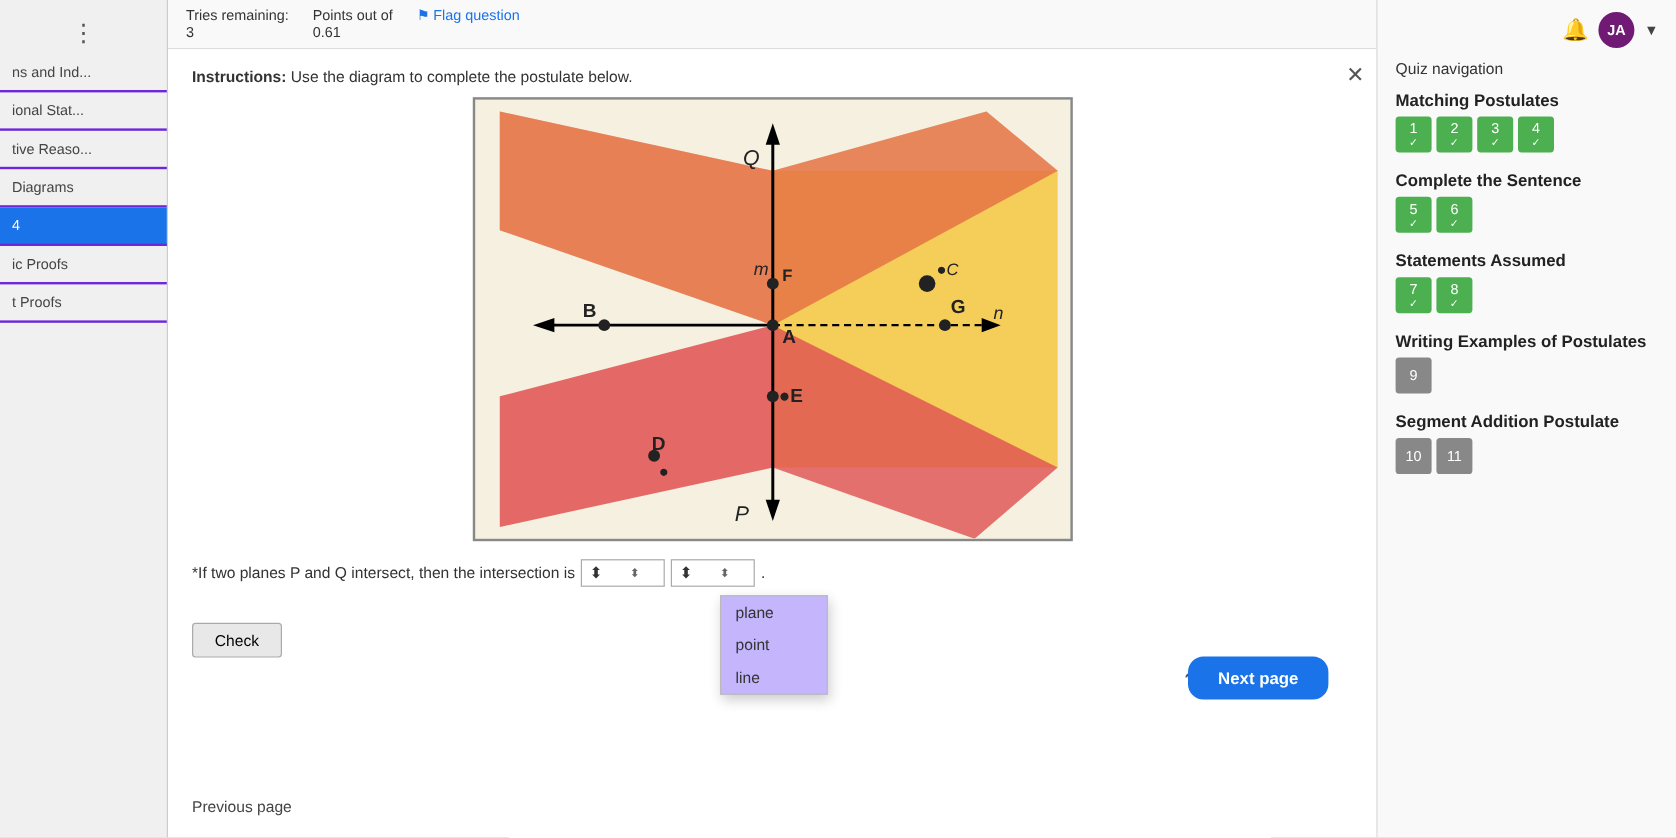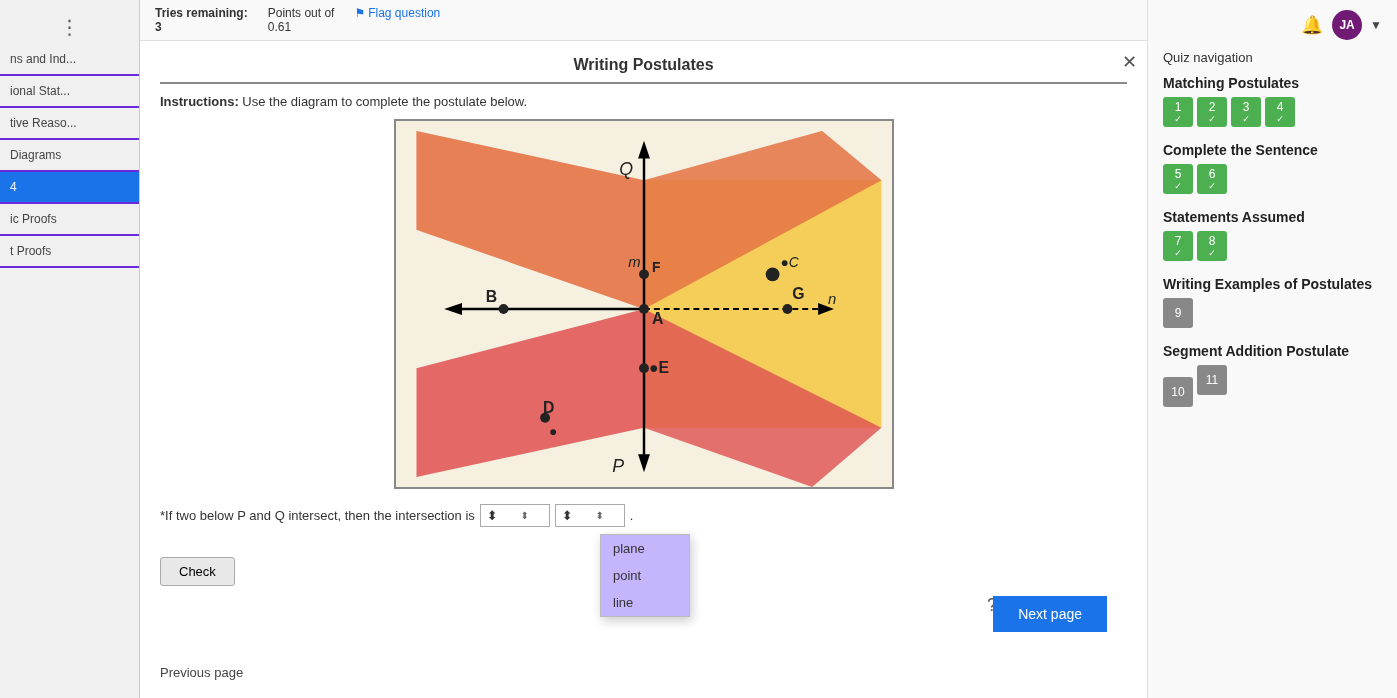--- a/index.html
+++ b/index.html
@@ -55,21 +55,20 @@
       background: #f9f9f9;
       padding: 6px 15px;
       border-bottom: 1px solid #ddd;
       display: flex;
       align-items: flex-start;
       gap: 20px;
     }
     .meta-tries {
       font-size: 12px;
       color: #333;
-      font-weight: bold;
     }
     .meta-points {
       font-size: 12px;
       color: #333;
     }
     .meta-flag {
       font-size: 12px;
       color: #1a73e8;
       cursor: pointer;
       display: flex;
@@ -153,24 +152,25 @@
       margin-top: 5px;
     }
 
     .next-page-btn {
       background: #1a73e8;
       color: white;
       border: none;
       padding: 10px 25px;
       font-size: 14px;
       cursor: pointer;
-      border-radius: 0;
+      border-radius: 13px;
       position: absolute;
-      bottom: 4px;
+      bottom: 15px;
       right: 20px;
+      font-weight: bold;
     }
 
     .question-mark {
       position: absolute;
       bottom: 20px;
       right: 130px;
       font-size: 18px;
       color: #555;
       cursor: pointer;
     }
@@ -327,21 +327,20 @@
       <div>0.61</div>
     </div>
     <div class="meta-flag">
       <span>⚑</span>
       <span>Flag question</span>
     </div>
   </div>
 
   <div class="content-panel">
     <div class="close-btn">✕</div>
-    <div class="content-title">Writing Postulates</div>
 
     <p class="instructions">
       <strong>Instructions:</strong>
       <span>Use the diagram to complete the postulate below.</span>
     </p>
 
     <div class="diagram-container">
       <svg class="diagram-svg" viewBox="0 0 500 370" xmlns="http://www.w3.org/2000/svg">
 
         <polygon points="250,60 490,60 490,310 250,310" fill="#f5c842" opacity="0.85"></polygon>
@@ -383,21 +382,21 @@
         <text x="258" y="205" font-size="16" font-weight="bold" fill="#222">A</text>
         <text x="255" y="255" font-size="16" font-weight="bold" fill="#222">●E</text>
         <text x="148" y="295" font-size="16" font-weight="bold" fill="#222">D</text>
         <text x="154" y="318" font-size="14" fill="#222">●</text>
         <text x="218" y="355" font-size="18" font-style="italic" fill="#222">P</text>
       </svg>
     </div>
 
     <div class="sentence-wrapper">
       <div class="sentence-area">
-        <span>*If two below P and Q intersect, then the intersection is</span>
+        <span>*If two planes P and Q intersect, then the intersection is</span>
         <div class="fake-select">⬍</div>
         <div class="fake-select">⬍</div>
         <span>.</span>
       </div>
 
       <div class="overlay-dropdown" style="left: 440px; top: 30px;">
         <div class="overlay-dropdown-item">plane</div>
         <div class="overlay-dropdown-item">point</div>
         <div class="overlay-dropdown-item">line</div>
       </div>
@@ -475,21 +474,21 @@
     <div class="nav-buttons">
       <div style="display:flex; flex-direction:column; align-items:center; gap:2px;">
         <button class="nav-btn current">9</button>
       </div>
     </div>
   </div>
 
   <div class="nav-section">
     <div class="nav-section-title">Segment Addition Postulate</div>
     <div class="nav-buttons">
-      <div style="display:flex; flex-direction:column; align-items:flex-start; gap:2px;margin-top:12px;">
+      <div style="display:flex; flex-direction:column; align-items:flex-start; gap:2px;">
         <button class="nav-btn current">10</button>
       </div>
       <div style="display:flex; flex-direction:column; align-items:flex-end; gap:2px;">
         <button class="nav-btn current">11</button>
       </div>
     </div>
   </div>
 </div>
 
 </body></html>

